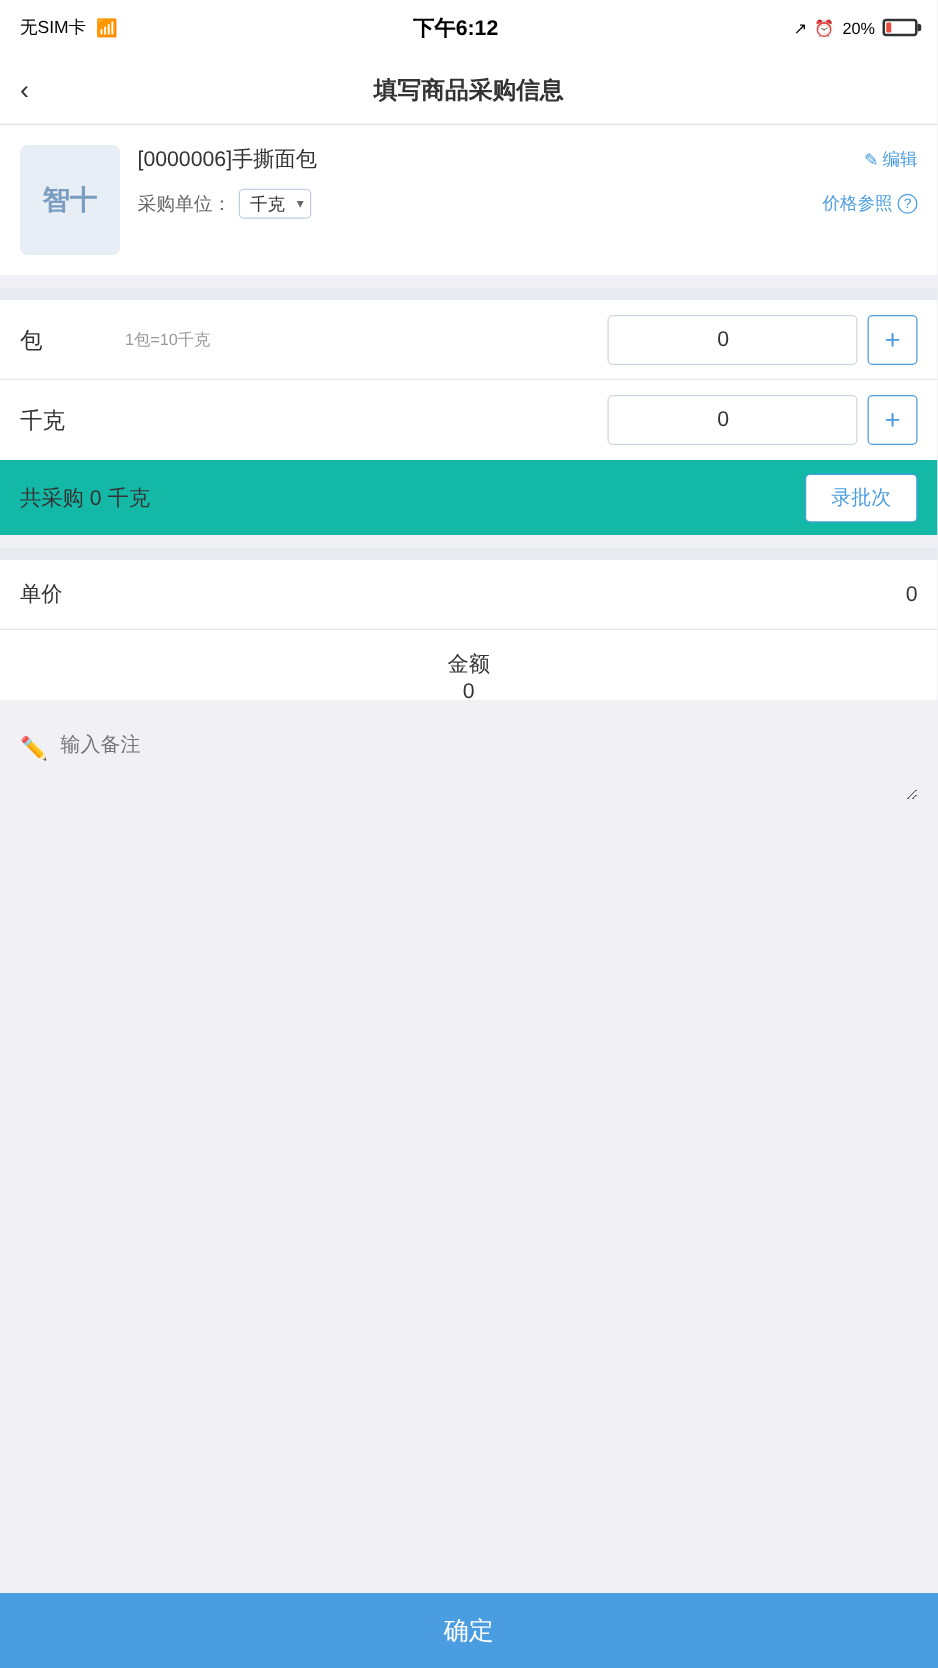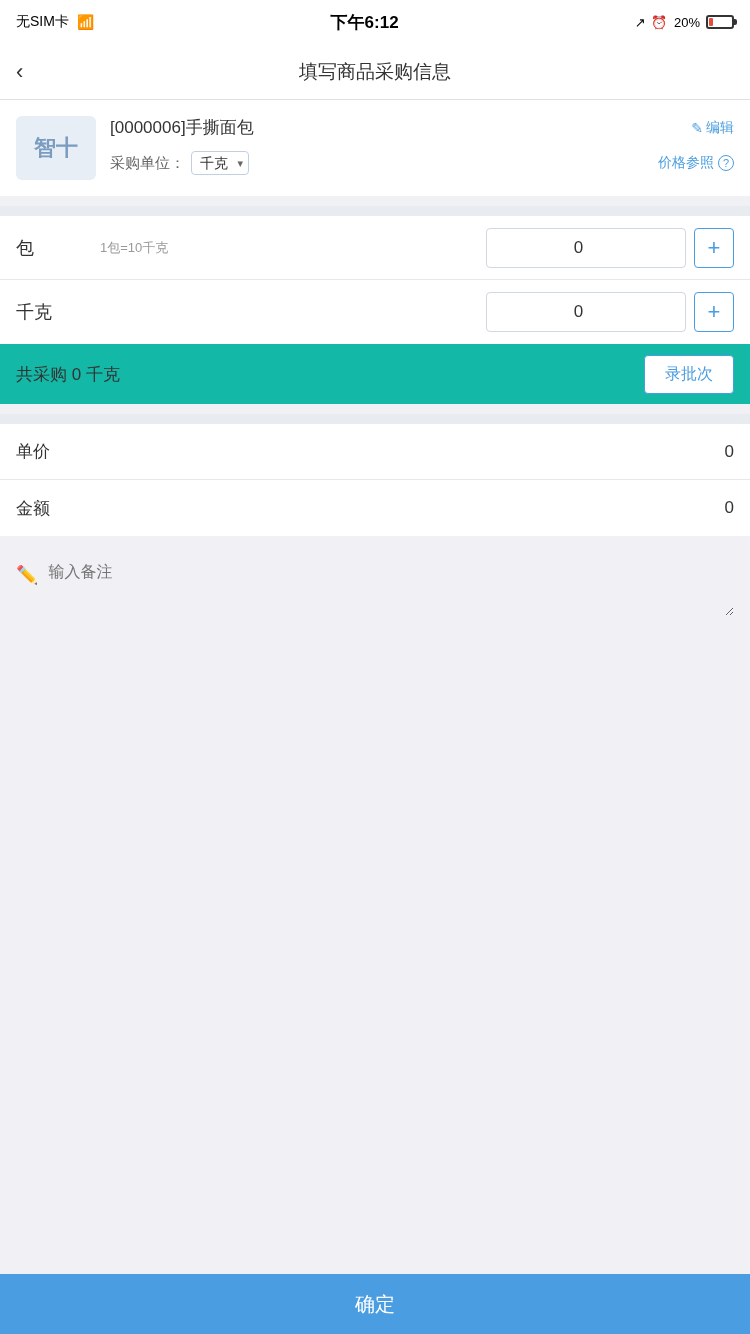--- a/index.html
+++ b/index.html
@@ -58,36 +58,36 @@
     }
     .nav-back {
       position: absolute;
       left: 16px;
       font-size: 22px;
       color: #333;
       cursor: pointer;
     }
     .nav-title {
       font-size: 19px;
-      font-weight: 400;
+      font-weight: 700;
       color: #333;
     }
 
     
     .product-card {
       background: #fff;
       padding: 16px;
       display: flex;
       align-items: flex-start;
       gap: 14px;
       margin-bottom: 10px;
     }
     .product-image {
       width: 80px;
-      height: 64px;
+      height: 88px;
       background: #e8eef5;
       border-radius: 6px;
       display: flex;
       align-items: center;
       justify-content: center;
       flex-shrink: 0;
     }
     .product-logo {
       font-size: 22px;
       color: #7a9cc0;
@@ -251,21 +251,21 @@
       margin-bottom: 10px;
     }
     .price-row {
       display: flex;
       align-items: center;
       justify-content: space-between;
       padding: 16px 16px;
       height: 56px;
       border-bottom: 1px solid #e8e8e8;
     }
-    .price-row:last-child { border-bottom: none; }
+    .price-row:last-child { border-bottom: none; flex-direction: column; }
     .price-label { font-size: 17px; color: #333; }
     .price-value { font-size: 17px; color: #333; }
 
     
     .notes-section {
       background: #f0f0f5;
       padding: 16px;
       min-height: 120px;
       display: flex;
       align-items: flex-start;

